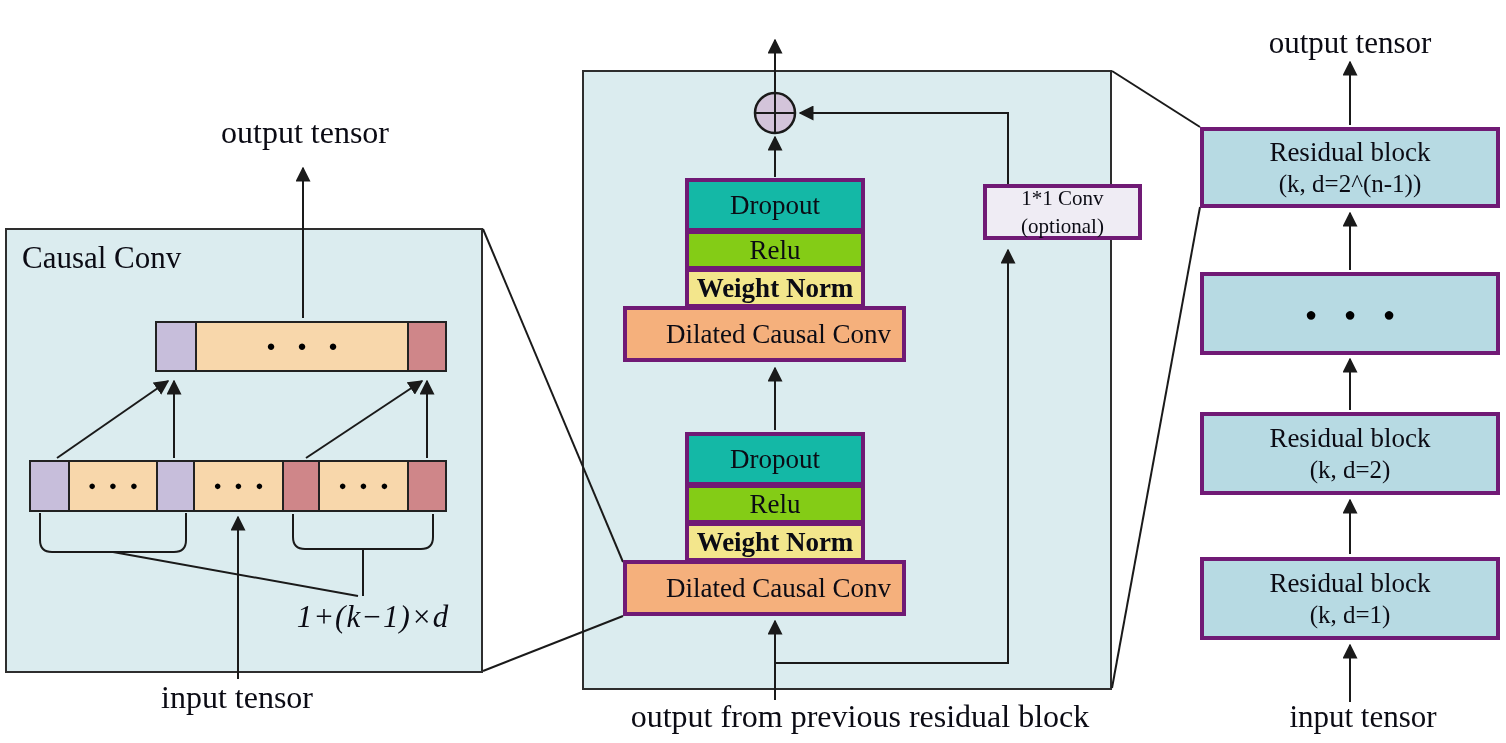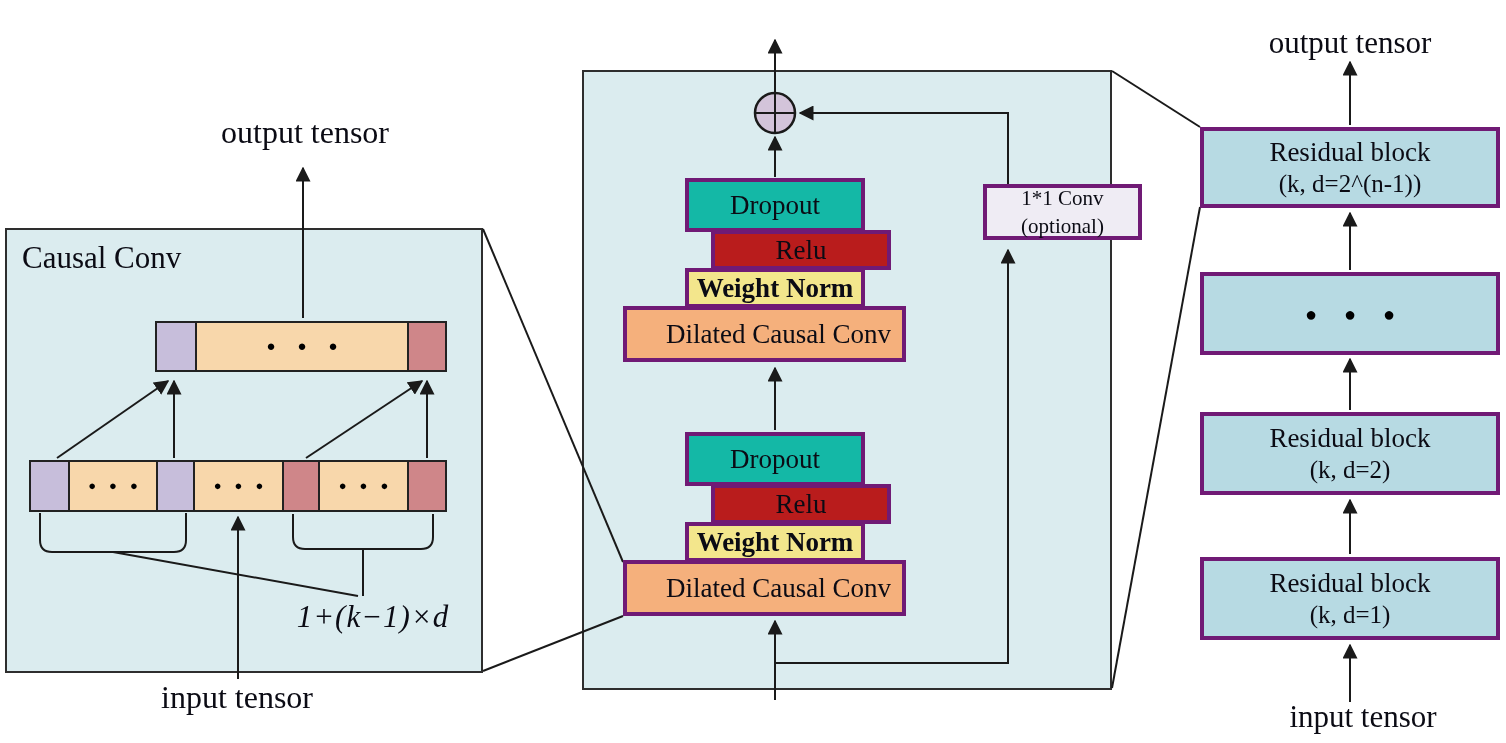--- a/index.html
+++ b/index.html
@@ -20,21 +20,21 @@
   .big{font-size:32px;}
   .mid{font-size:31px;}
   .formula{font-style:italic;font-size:31px;letter-spacing:1px;}
   .box{
     position:absolute;z-index:10;border:4px solid #701a75;display:flex;
     align-items:center;justify-content:center;flex-direction:column;
     font-size:27px;line-height:1.2;color:#0b0b14;text-align:left;
   }
   .box .sub{font-size:25px;}
   .gray{background:#14b8a6;}
-  .green{background:#b91c1c;margin-left:26px;}
+  .green{background:#84cc16;}
   .yellow{background:#f3e68c;font-weight:bold;}
   .orange{background:#f5b07c;padding-left:28px;}
   .lavender{background:#efecf4;}
   .blue{background:#b7dae3;}
   .bar{
     position:absolute;z-index:10;display:flex;border:2px solid #222;
   }
   .seg{display:flex;align-items:center;justify-content:center;height:100%;}
   .seg.bl{border-left:2px solid #222;}
   .purple{background:#c7bedb;}
@@ -162,20 +162,21 @@
   <div class="box green" style="left:685px;top:484px;width:180px;height:40px;">
     <span>Relu</span>
   </div>
   <div class="box yellow" style="left:685px;top:522px;width:180px;height:40px;">
     <span>Weight Norm</span>
   </div>
   <div class="box orange" style="left:623px;top:560px;width:283px;height:56px;">
     <span>Dilated Causal Conv</span>
   </div>
 
+  <div class="lbl big" style="left:860px;top:700px;">output from previous residual block</div>
 
   <div class="lbl mid" style="left:1350px;top:27px;">output tensor</div>
 
   <div class="box blue" style="left:1200px;top:127px;width:300px;height:81px;">
     <span>Residual block</span>
     <span class="sub">(k, d=2^(n-1))</span>
   </div>
 
   <div class="box blue" style="left:1200px;top:272px;width:300px;height:83px;">
     <span class="dots-xl">●●●</span>

